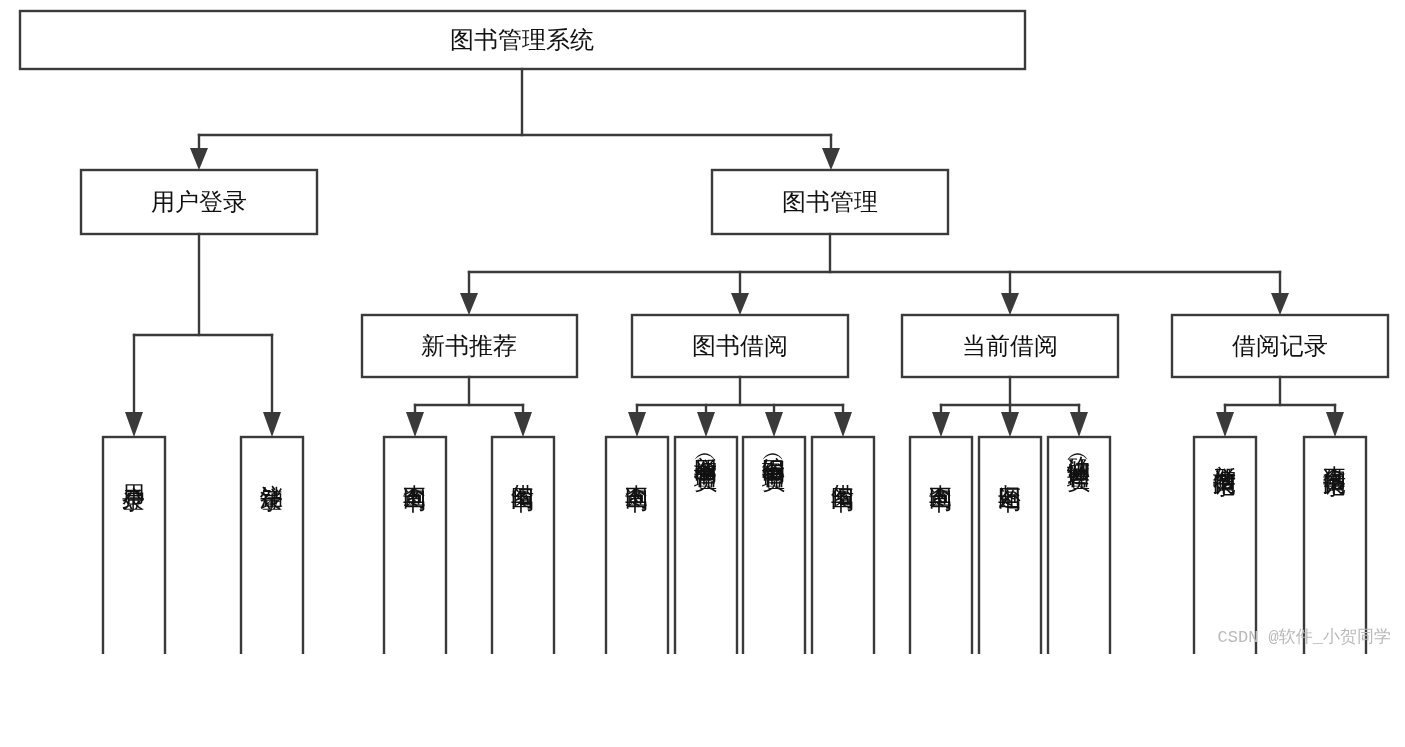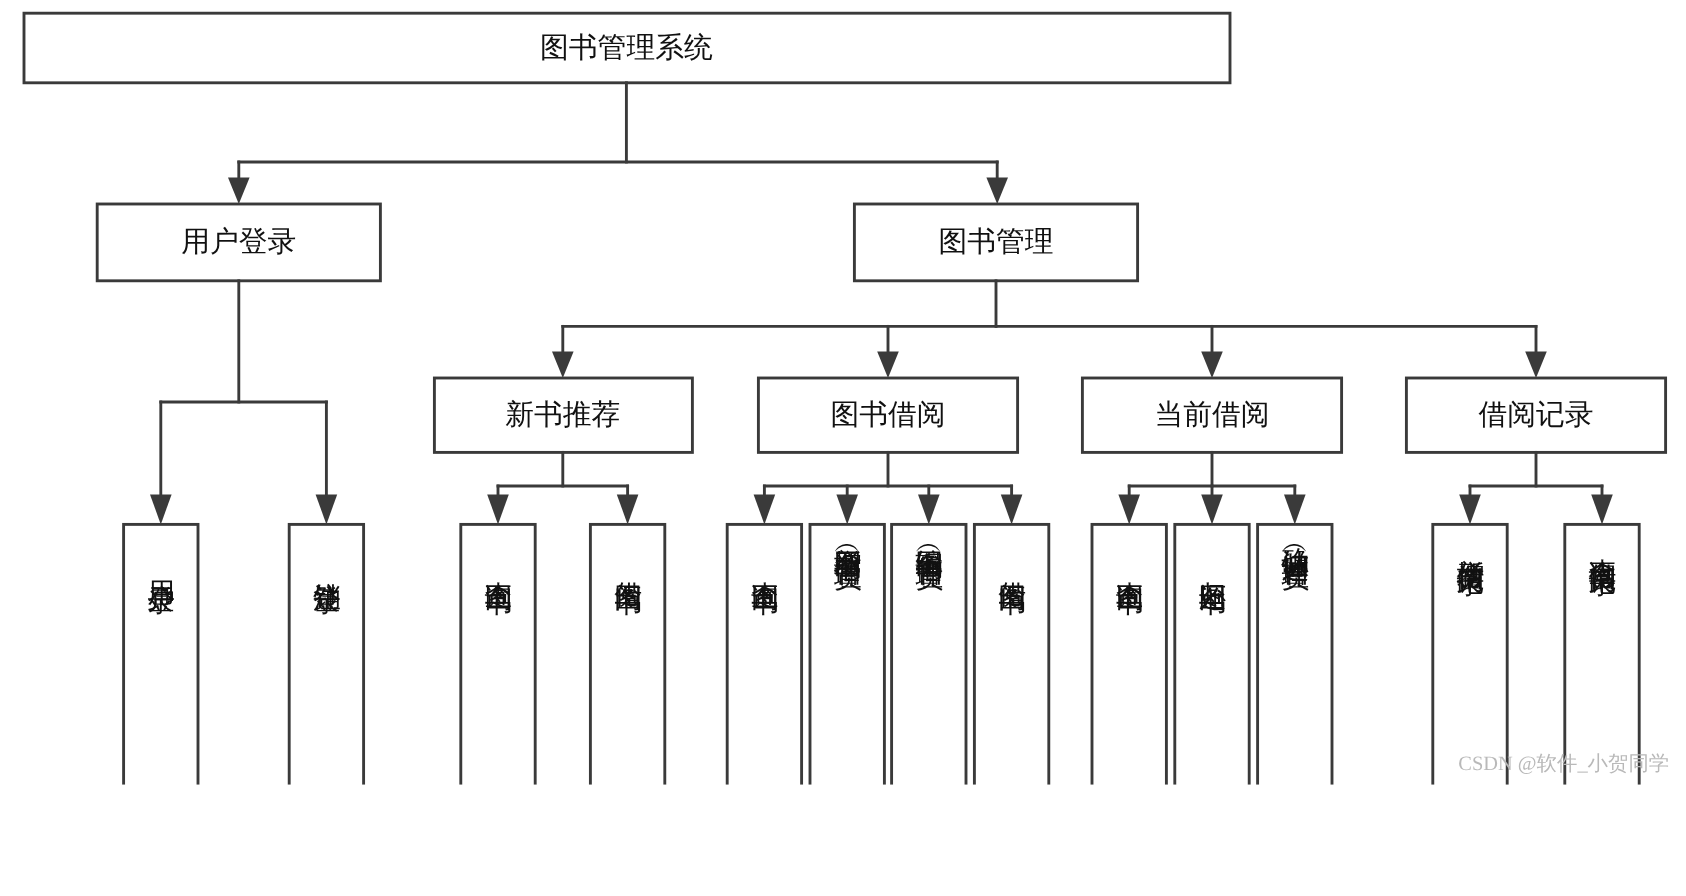--- a/index.html
+++ b/index.html
@@ -52,21 +52,21 @@
     font-size: 23px;
     writing-mode: vertical-rl;
     text-orientation: upright;
     text-anchor: middle;
     letter-spacing: 2px;
   }
   .watermark {
     position: absolute;
     right: 14px;
     bottom: 6px;
-    font-family: Liberation Serif, serif;
+    font-family: Liberation Mono, monospace;
     font-size: 17px;
     color: #b9b9b9;
     white-space: nowrap;
     user-select: none;
   }
 </style>
 </head>
 <body>
 
 <div id="diagram-root">

